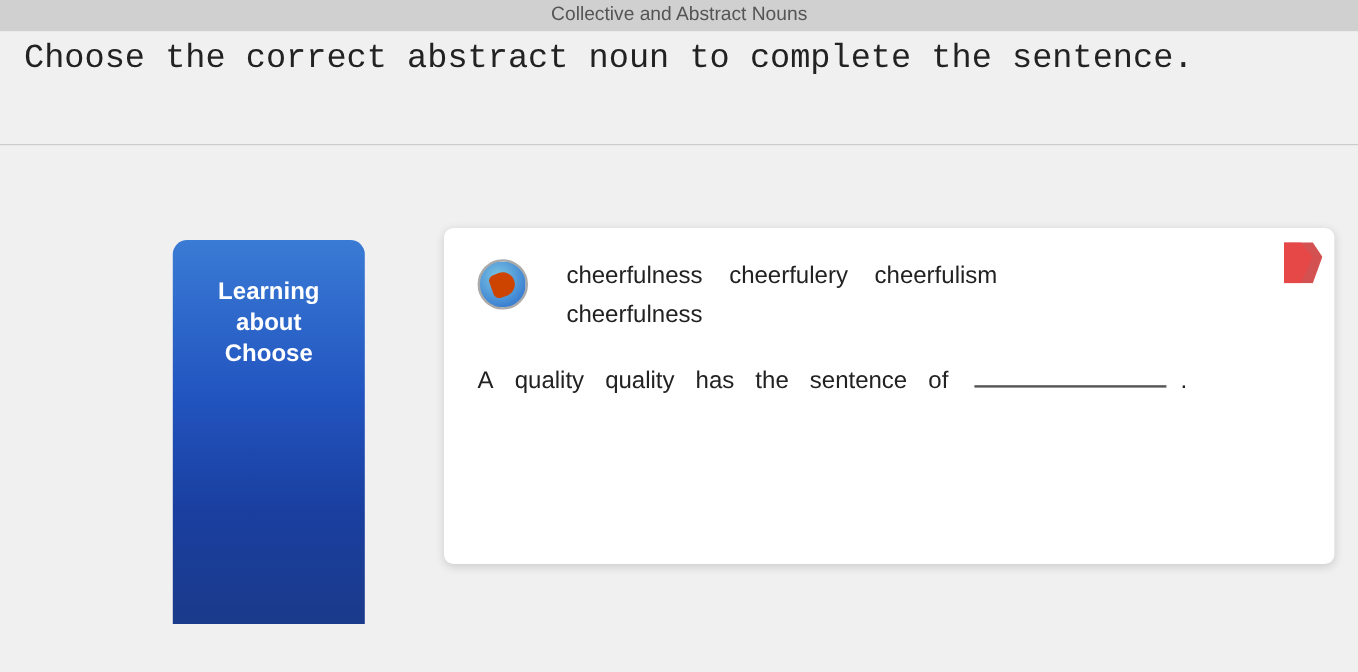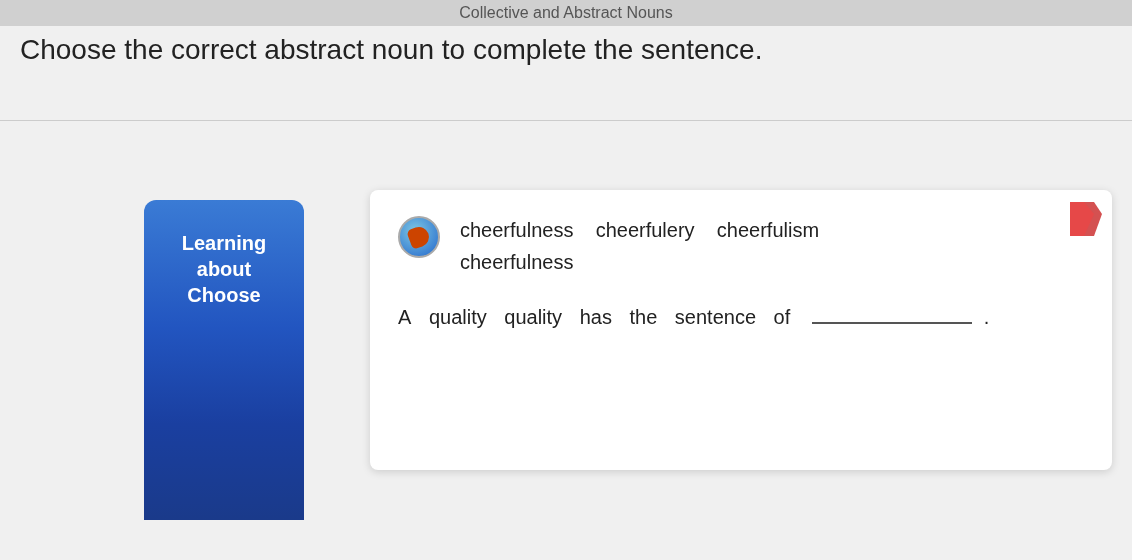--- a/index.html
+++ b/index.html
@@ -24,20 +24,21 @@
       top: 0;
       left: 0;
     }
 
     .page-title-area {
       position: absolute;
       top: 18px;
       left: 20px;
       right: 20px;
       padding: 16px 0 12px 0;
+      font-family: Liberation Mono, monospace;
     }
 
     .page-title {
       font-size: 28px;
       font-weight: 400;
       color: #222;
     }
 
     .divider {
       position: absolute;
@@ -92,21 +93,21 @@
       height: 280px;
       background: white;
       border-radius: 8px;
       box-shadow: 0 2px 8px rgba(0,0,0,0.15);
       padding: 24px 28px;
     }
 
     .options-row {
       display: flex;
       align-items: flex-start;
-      gap: 4px;
+      gap: 16px;
     }
 
     .circle-icon {
       width: 42px;
       height: 42px;
       border-radius: 50%;
       background: radial-gradient(circle at 40% 35%, #7ec8e3, #2266cc);
       border: 2px solid #aaa;
       flex-shrink: 0;
       margin-right: 16px;

